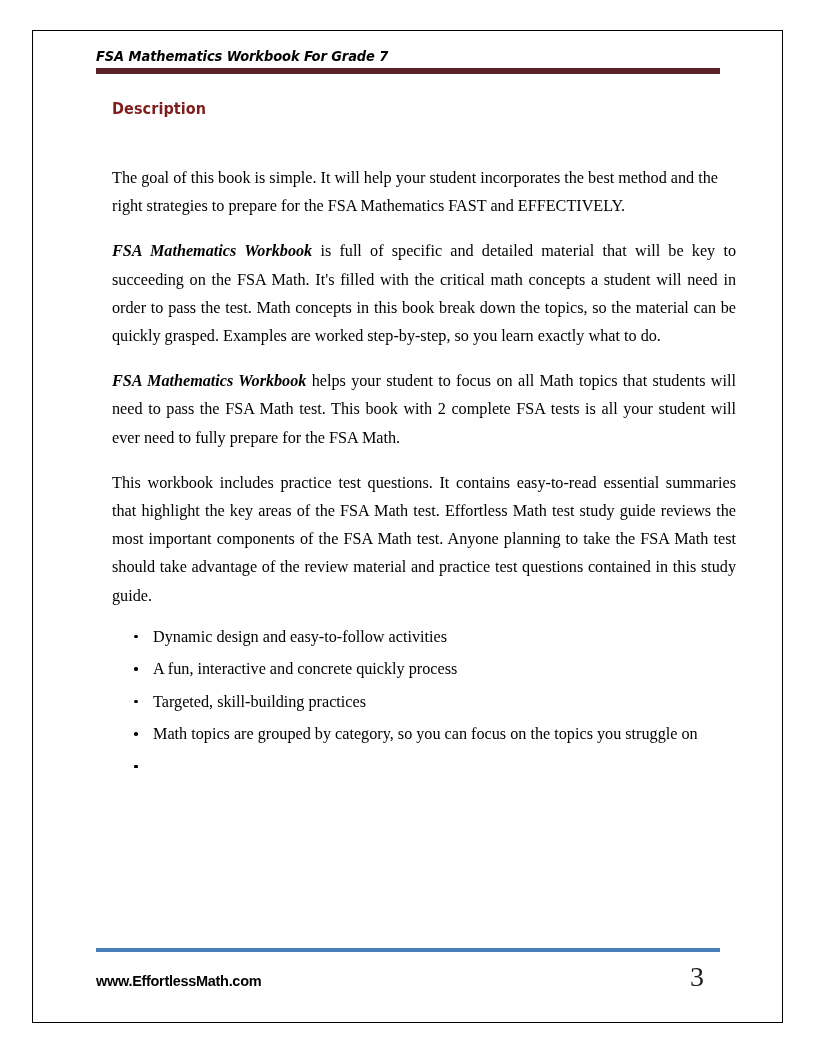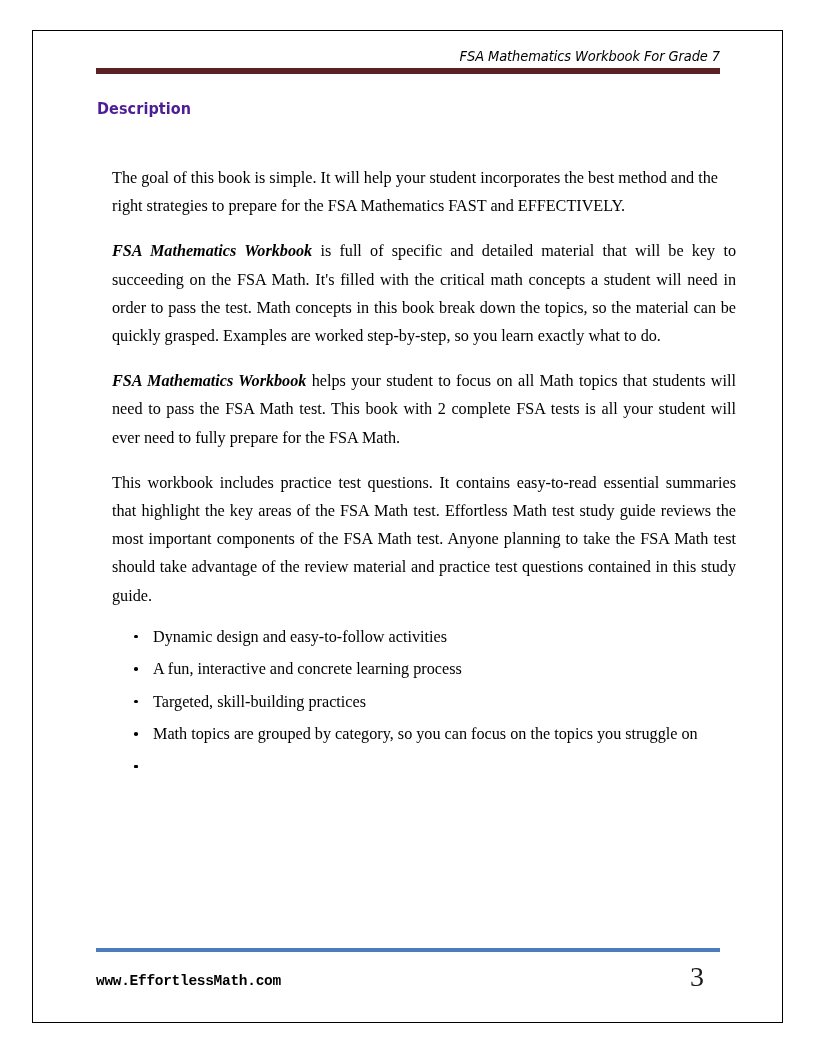--- a/index.html
+++ b/index.html
@@ -35,48 +35,48 @@
     width: 624px;
     height: 100%;
   }
 
   
   .header-title {
     position: absolute;
     top: 17px;
     left: 0;
     width: 624px;
-    text-align: right;
+    text-align: left;
     font-family: "DejaVu Sans Condensed", "Liberation Sans Narrow", "Liberation Sans", sans-serif;
-    font-weight: normal;
+    font-weight: bold;
     font-style: italic;
     font-size: 14.5px;
     letter-spacing: -0.1px;
     color: #000000;
     white-space: nowrap;
   }
   .header-rule {
     position: absolute;
     top: 37px;
     left: 0;
     width: 624px;
     height: 6px;
     background: #5B2225;
   }
 
   
   .section-heading {
     position: absolute;
     top: 68px;
-    left: 1px;
+    left: 16px;
     font-family: "DejaVu Sans Condensed", "Liberation Sans Narrow", "Liberation Sans", sans-serif;
     font-weight: bold;
     font-size: 16px;
     letter-spacing: 0.1px;
-    color: #4c1d95;
+    color: #7f1d1d;
   }
 
   
   .body-block {
     position: absolute;
     top: 133px;
     left: 16px;
     width: 624px;
   }
   p.para {
@@ -128,21 +128,21 @@
     left: 0;
     top: 917px;
     width: 624px;
     height: 4px;
     background: #4A7EBB;
   }
   .footer-site {
     position: absolute;
     left: 0;
     top: 942px;
-    font-family: Liberation Mono, monospace;
+    font-family: Liberation Sans, sans-serif;
     font-weight: bold;
     font-size: 14.5px;
     letter-spacing: -0.3px;
     color: #000000;
     white-space: nowrap;
   }
   .footer-page-number {
     position: absolute;
     left: 0;
     top: 932px;
@@ -168,21 +168,21 @@
 
     <div class="body-block">
       <div id="paragraphs-host">
           <p class="para left"><span>The goal of this book is simple. It will help your student incorporates the best method and the right strategies to prepare for the FSA Mathematics FAST and EFFECTIVELY.</span></p>
           <p class="para"><span class="bi">FSA Mathematics Workbook</span><span> is full of specific and detailed material that will be key to succeeding on the FSA Math. It's filled with the critical math concepts a student will need in order to pass the test. Math concepts in this book break down the topics, so the material can be quickly grasped. Examples are worked step-by-step, so you learn exactly what to do.</span></p>
           <p class="para"><span class="bi">FSA Mathematics Workbook</span><span> helps your student to focus on all Math topics that students will need to pass the FSA Math test. This book with 2 complete FSA tests is all your student will ever need to fully prepare for the FSA Math.</span></p>
           <p class="para"><span>This workbook includes practice test questions. It contains easy-to-read essential summaries that highlight the key areas of the FSA Math test. Effortless Math test study guide reviews the most important components of the FSA Math test. Anyone planning to take the FSA Math test should take advantage of the review material and practice test questions contained in this study guide.</span></p>
         </div>
       <ul class="features" id="features-host">
           <li><span class="dot"></span><span>Dynamic design and easy-to-follow activities</span></li>
-          <li><span class="dot"></span><span>A fun, interactive and concrete learning process</span></li>
+          <li><span class="dot"></span><span>A fun, interactive and concrete quickly process</span></li>
           <li><span class="dot"></span><span>Targeted, skill-building practices</span></li>
           <li><span class="dot"></span><span>Math topics are grouped by category, so you can focus on the topics you struggle on</span></li>
           <li><span class="dot"></span></li>
           <li><span class="dot"></span></li>
         </ul>
     </div>
 
     <div class="footer-rule"></div>
 
     <div class="footer-site">www.EffortlessMath.com</div>

